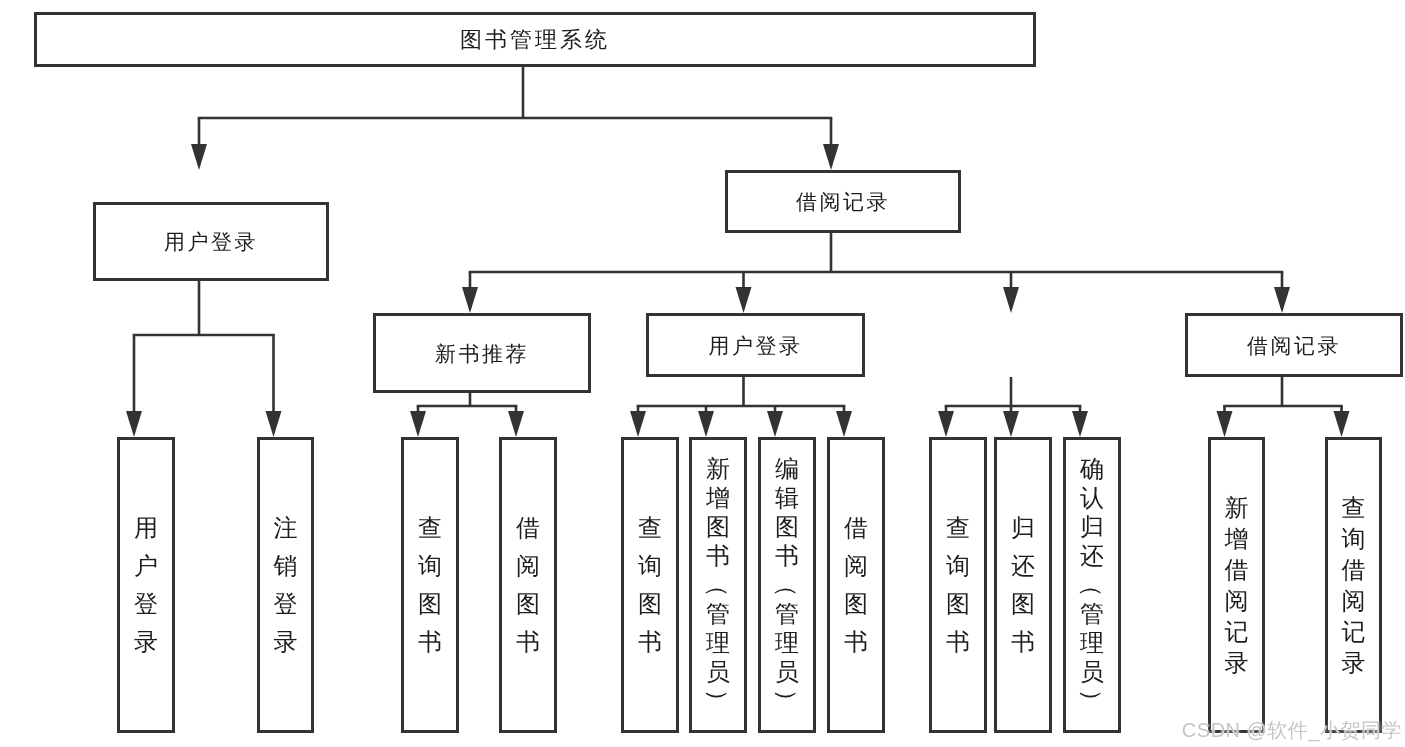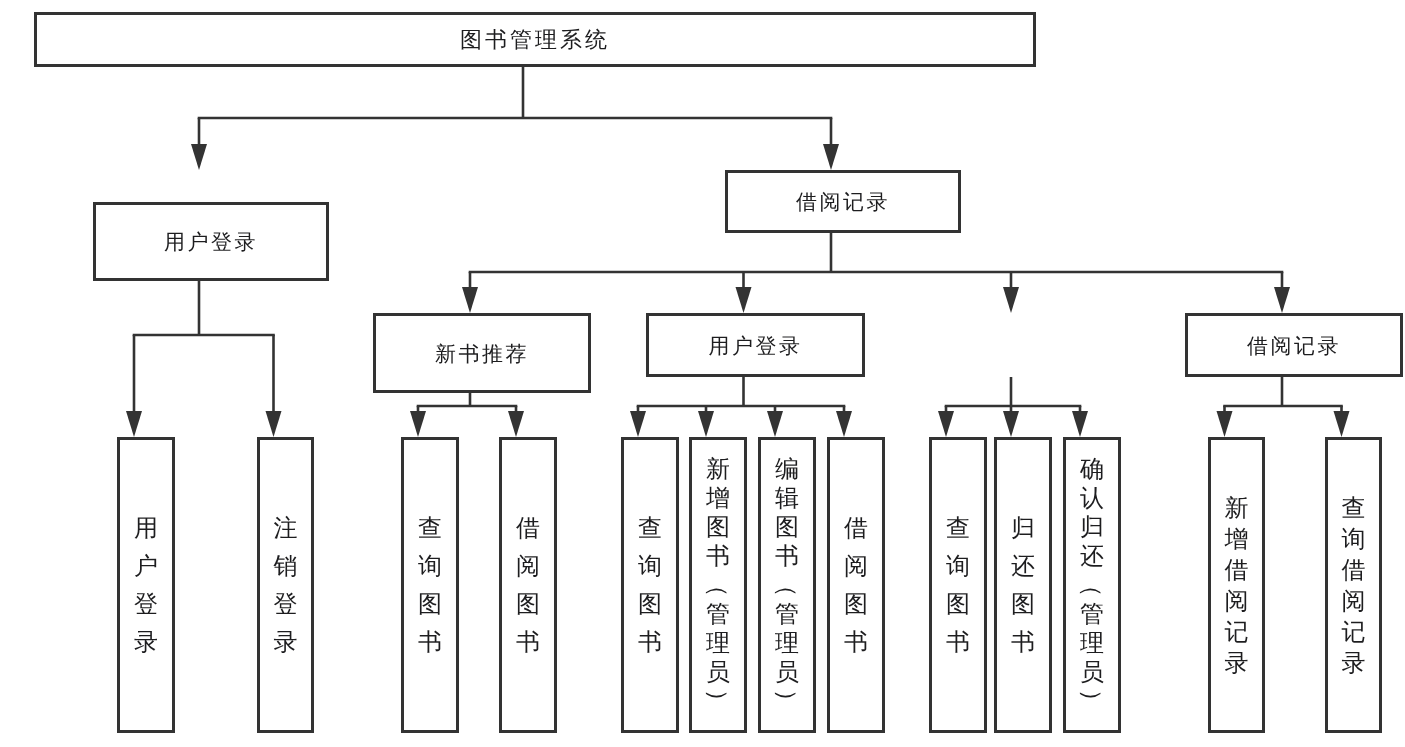--- a/index.html
+++ b/index.html
@@ -249,13 +249,14 @@
         <div class="label" style="row-gap: 7px;">
           <span class="char">查</span>
           <span class="char">询</span>
           <span class="char">借</span>
           <span class="char">阅</span>
           <span class="char">记</span>
           <span class="char">录</span>
         </div>
       </div>
     </div>
+  <div class="watermark">CSDN @软件_小贺同学</div>
 </div>
 
 </body></html>

